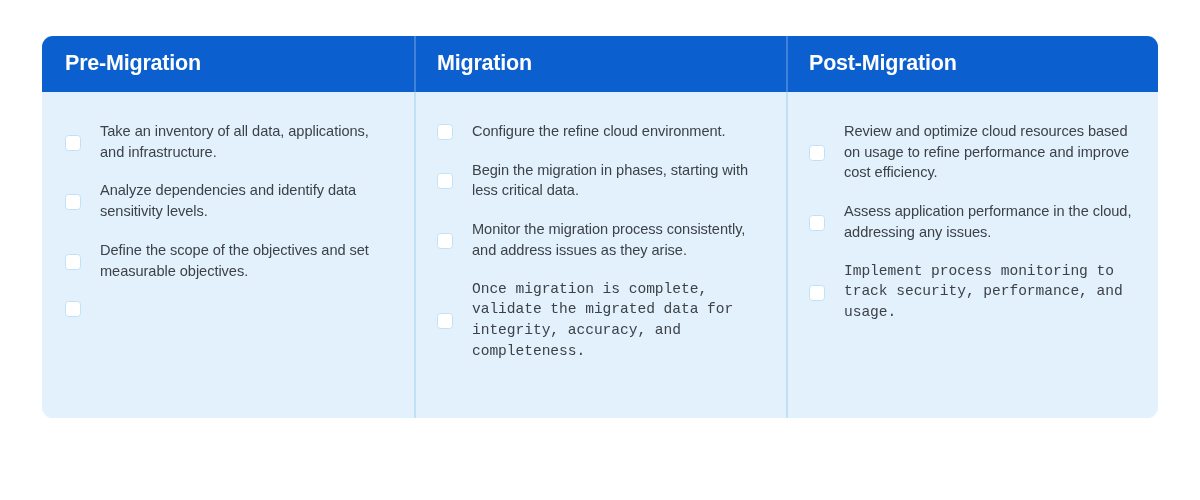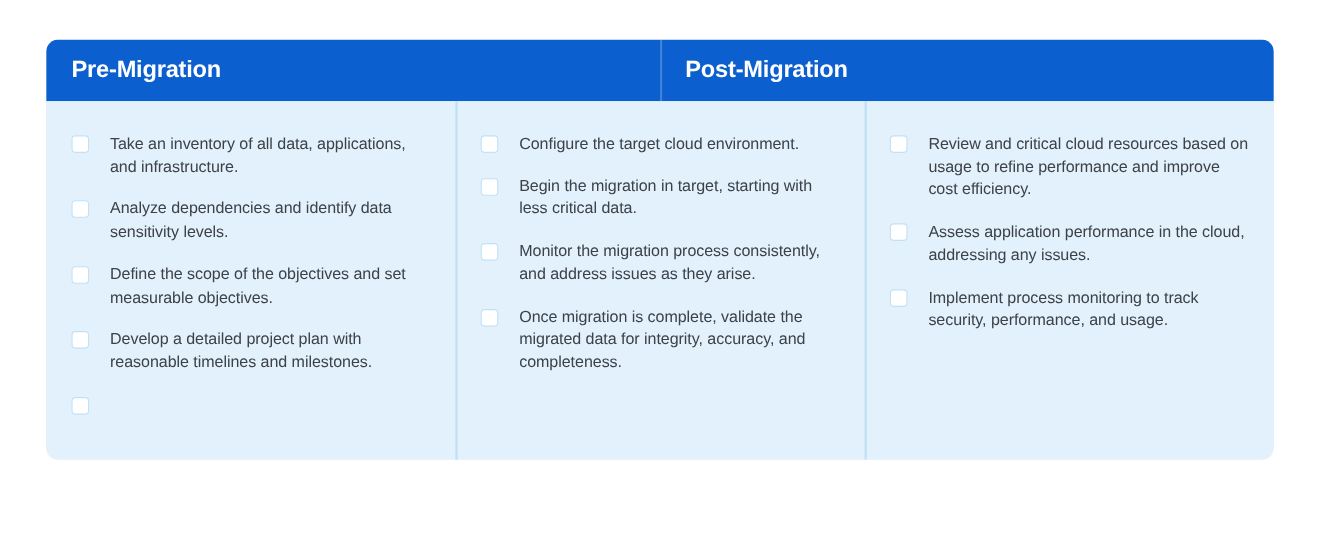--- a/index.html
+++ b/index.html
@@ -95,24 +95,24 @@
   }
 
   .check-list {
     list-style: none;
     margin: 0;
     padding: 0;
   }
 
   .check-item {
     display: flex;
-    align-items: flex-start;
+    align-items: center;
     margin-bottom: 18px;
   }
-  .check-item:last-child { margin-bottom: 0; }
+  .check-item:last-child { margin-bottom: 0; font-family: Liberation Mono, monospace; }
 
   .checkbox {
     flex: 0 0 auto;
     width: 16px;
     height: 16px;
     margin-top: 2px;
     margin-right: 19px;
     background: #ffffff;
     border: 1.6px solid #c2e1f7;
     border-radius: 3.5px;
@@ -136,20 +136,23 @@
 
 <div class="page">
 
   <div class="checklist-card">
 
     <div class="card-header-row">
       <div class="header-cell">
         <span class="header-title">Pre-Migration</span>
       </div>
       <div class="header-cell">
+        <span class="header-title">Migration</span>
+      </div>
+      <div class="header-cell">
         <span class="header-title">Post-Migration</span>
       </div>
     </div>
 
     <div class="card-body-row">
 
       <div class="body-cell col-0">
         <ul class="check-list">
           <li class="check-item">
             <span class="checkbox"></span>
@@ -158,54 +161,50 @@
           <li class="check-item">
             <span class="checkbox"></span>
             <span class="check-label">Analyze dependencies and identify data sensitivity levels.</span>
           </li>
           <li class="check-item">
             <span class="checkbox"></span>
             <span class="check-label">Define the scope of the objectives and set measurable objectives.</span>
           </li>
           <li class="check-item">
             <span class="checkbox"></span>
-            <span class="check-label">Develop a detailed project plan with reasonable timelines and milestones.</span>
-          </li>
-          <li class="check-item">
-            <span class="checkbox"></span>
           </li>
         </ul>
       </div>
 
       <div class="body-cell col-1">
         <ul class="check-list">
           <li class="check-item">
             <span class="checkbox"></span>
-            <span class="check-label">Configure the target cloud environment.</span>
-          </li>
-          <li class="check-item">
-            <span class="checkbox"></span>
-            <span class="check-label">Begin the migration in target, starting with less critical data.</span>
+            <span class="check-label">Configure the refine cloud environment.</span>
+          </li>
+          <li class="check-item">
+            <span class="checkbox"></span>
+            <span class="check-label">Begin the migration in phases, starting with less critical data.</span>
           </li>
           <li class="check-item">
             <span class="checkbox"></span>
             <span class="check-label">Monitor the migration process consistently, and address issues as they arise.</span>
           </li>
           <li class="check-item">
             <span class="checkbox"></span>
             <span class="check-label">Once migration is complete, validate the migrated data for integrity, accuracy, and completeness.</span>
           </li>
         </ul>
       </div>
 
       <div class="body-cell col-2">
         <ul class="check-list">
           <li class="check-item">
             <span class="checkbox"></span>
-            <span class="check-label">Review and critical cloud resources based on usage to refine performance and improve cost efficiency.</span>
+            <span class="check-label">Review and optimize cloud resources based on usage to refine performance and improve cost efficiency.</span>
           </li>
           <li class="check-item">
             <span class="checkbox"></span>
             <span class="check-label">Assess application performance in the cloud, addressing any issues.</span>
           </li>
           <li class="check-item">
             <span class="checkbox"></span>
             <span class="check-label">Implement process monitoring to track security, performance, and usage.</span>
           </li>
         </ul>

